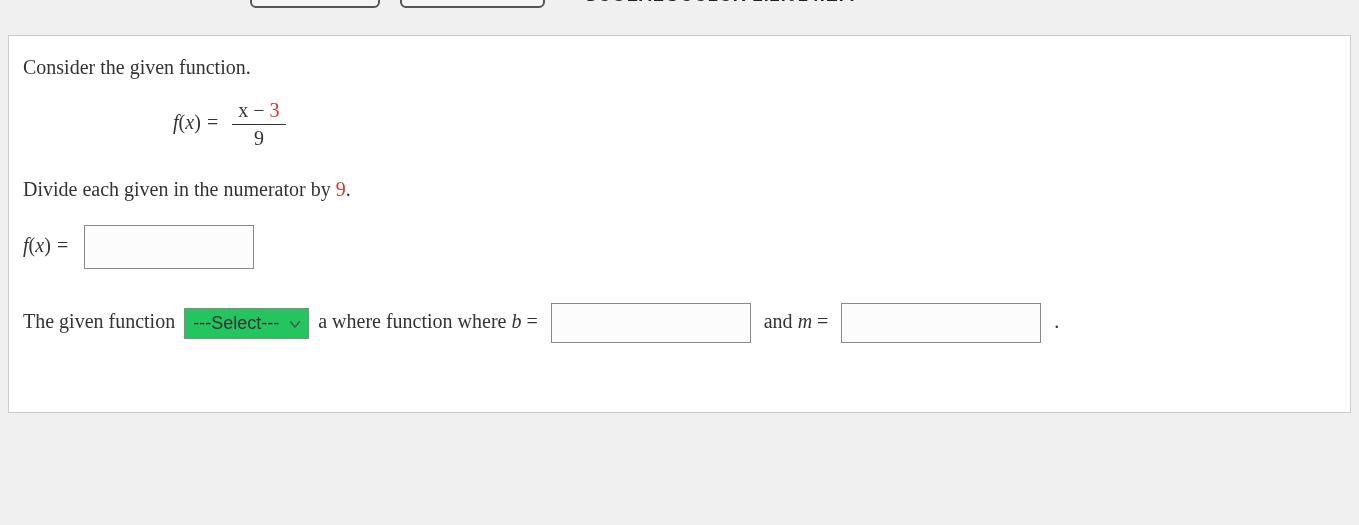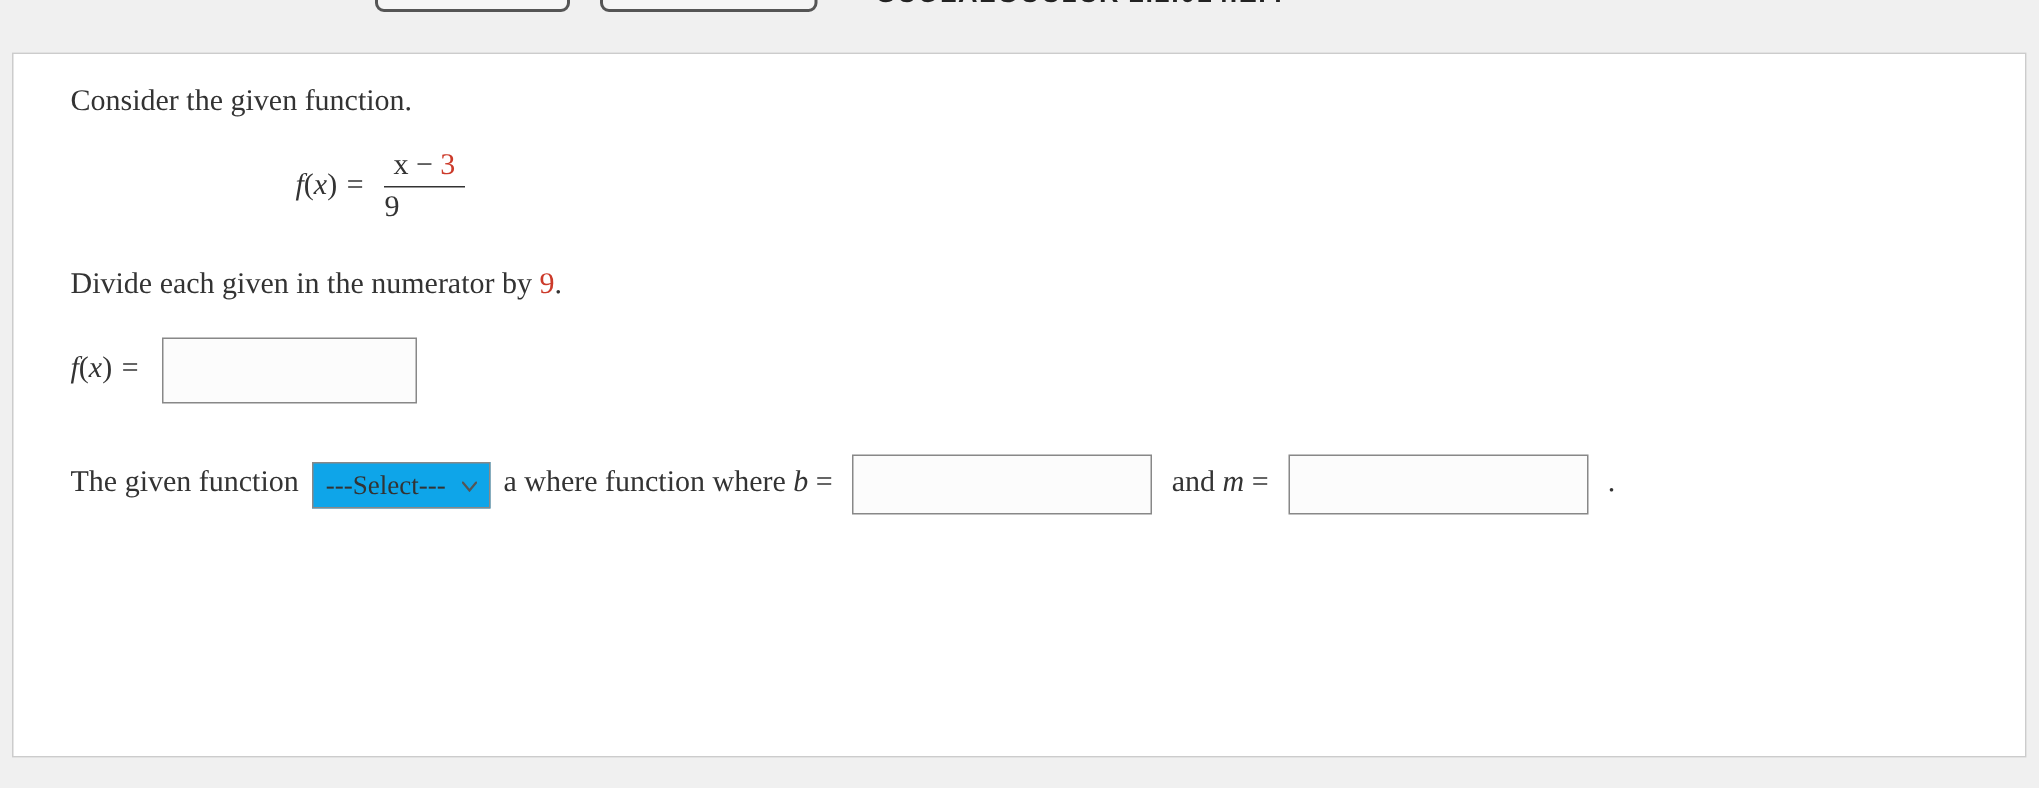--- a/index.html
+++ b/index.html
@@ -41,38 +41,38 @@
       font-size: 18px;
       letter-spacing: 1px;
       color: #222;
       position: relative;
       top: -15px;
       margin-left: 20px;
     }
     .content {
       background: #ffffff;
       margin: 15px 8px 0 8px;
-      padding: 20px 38px;
+      padding: 20px 14px;
       border: 1px solid #ccc;
       font-size: 20px;
       color: #333;
-      height: 470px;
+      height: 378px;
     }
     .prompt-line {
       margin-bottom: 20px;
     }
     .equation-block {
       margin: 18px 0 28px 150px;
       font-style: italic;
       font-size: 20px;
     }
     .fraction {
       display: inline-block;
       vertical-align: middle;
-      text-align: left;
+      text-align: center;
       position: relative;
       margin-left: 8px;
     }
     .fraction .num {
       display: block;
       border-bottom: 1.5px solid #333;
       padding: 0 6px 2px 6px;
       font-style: normal;
     }
     .fraction .den {
@@ -120,24 +120,24 @@
     }
     .final-line {
       font-size: 20px;
     }
     .final-line .italic {
       font-style: italic;
     }
     .select-dropdown {
       display: inline-block;
       border: 1px solid #888;
-      background: #0ea5e9;
+      background: #22c55e;
       padding: 4px 8px;
       font-size: 18px;
-      font-family: Liberation Serif, serif;
+      font-family: Liberation Sans, sans-serif;
       color: #333;
       vertical-align: middle;
       margin: 0 4px;
     }
     .chevron {
       display: inline-block;
       margin-left: 6px;
       font-size: 12px;
       vertical-align: middle;
     }

